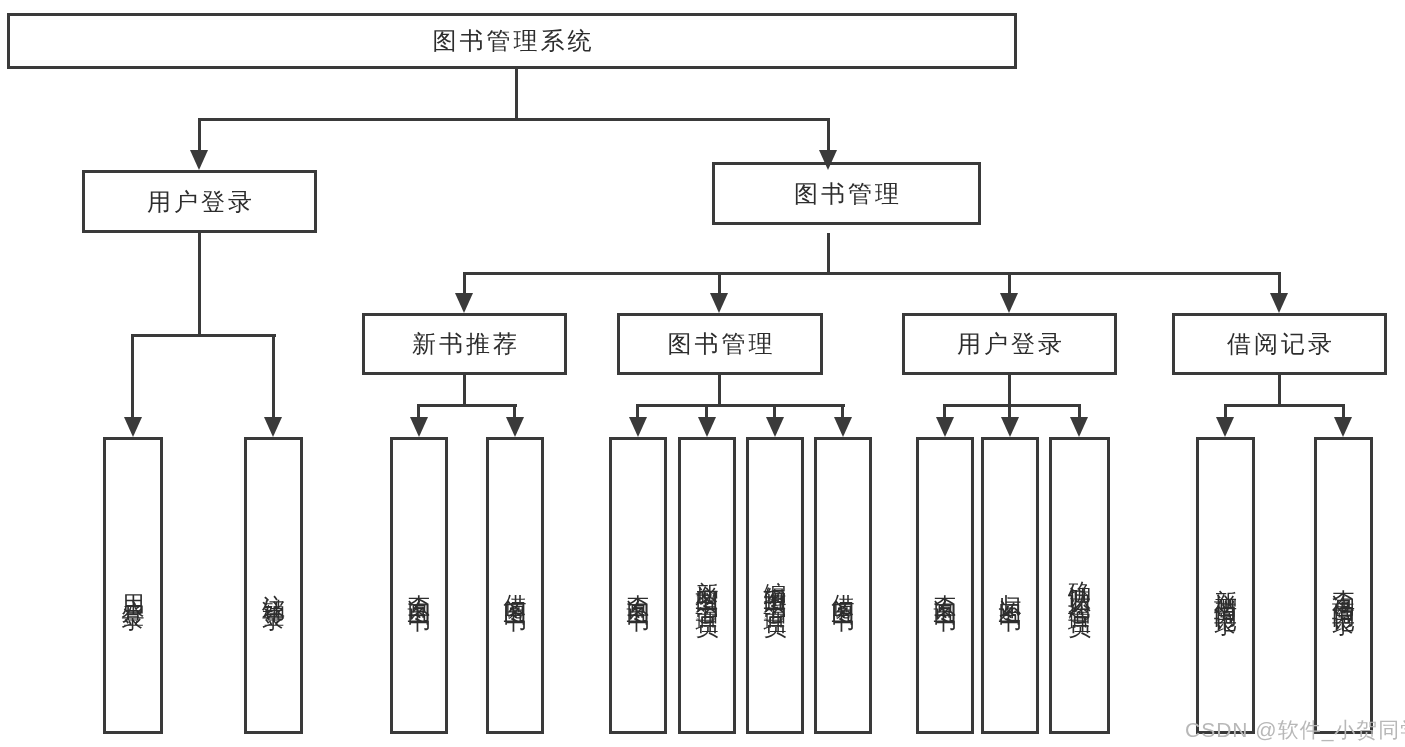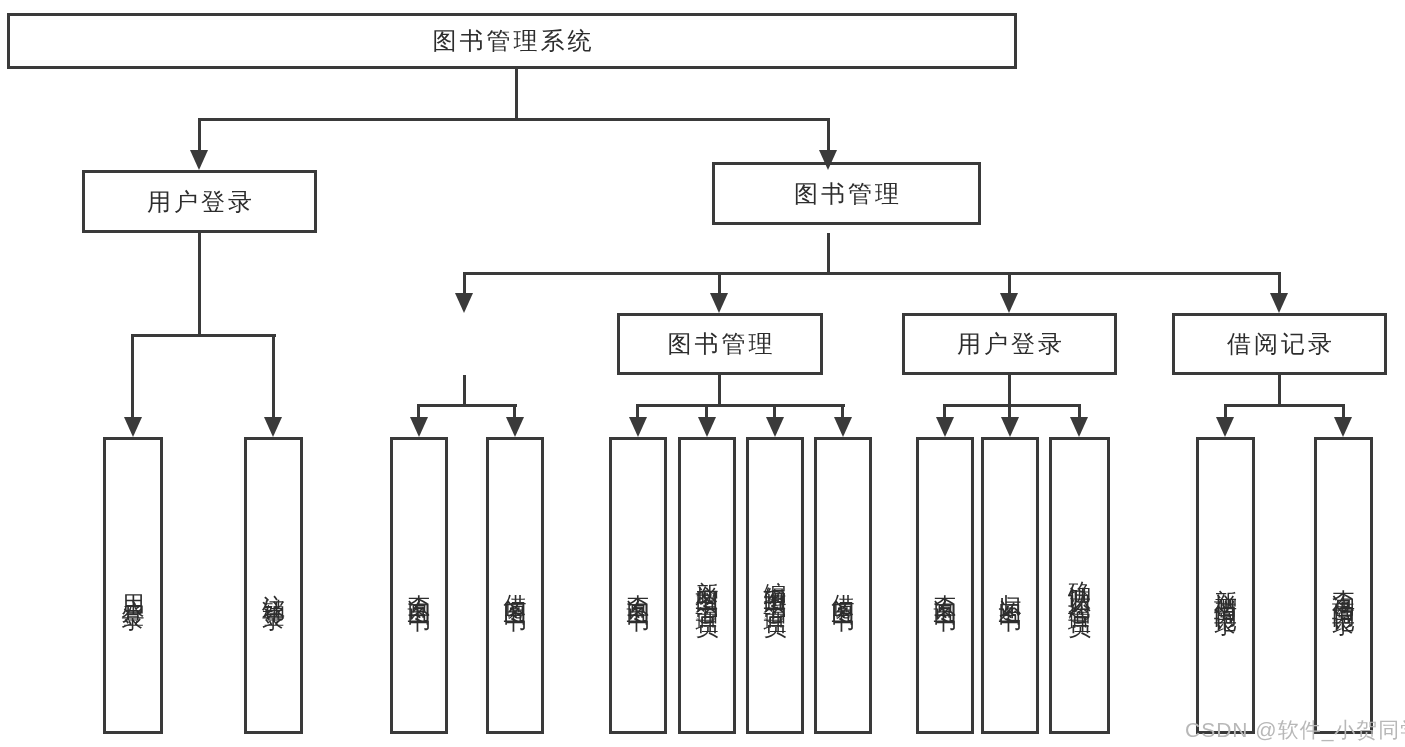--- a/index.html
+++ b/index.html
@@ -76,20 +76,23 @@
     <span class="lbl">图书管理系统</span>
   </div>
 
   <div class="node h" style="left:82px;top:170px;width:235px;height:63px">
     <span class="lbl">用户登录</span>
   </div>
   <div class="node h" style="left:712px;top:162px;width:269px;height:63px">
     <span class="lbl">图书管理</span>
   </div>
 
+  <div class="node h" style="left:362px;top:313px;width:205px;height:62px">
+    <span class="lbl">新书推荐</span>
+  </div>
   <div class="node h" style="left:617px;top:313px;width:206px;height:62px">
     <span class="lbl">图书管理</span>
   </div>
   <div class="node h" style="left:902px;top:313px;width:215px;height:62px">
     <span class="lbl">用户登录</span>
   </div>
   <div class="node h" style="left:1172px;top:313px;width:215px;height:62px">
     <span class="lbl">借阅记录</span>
   </div>
 

